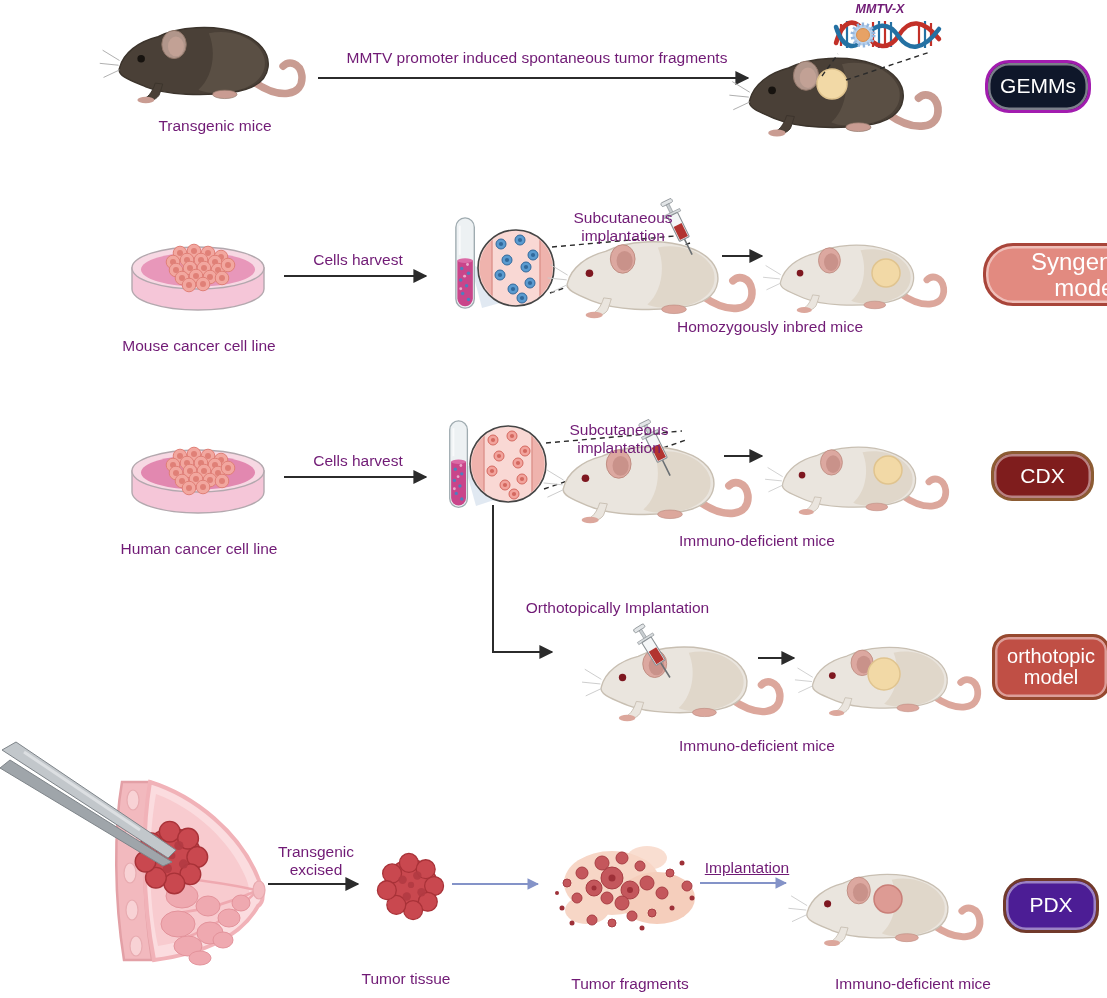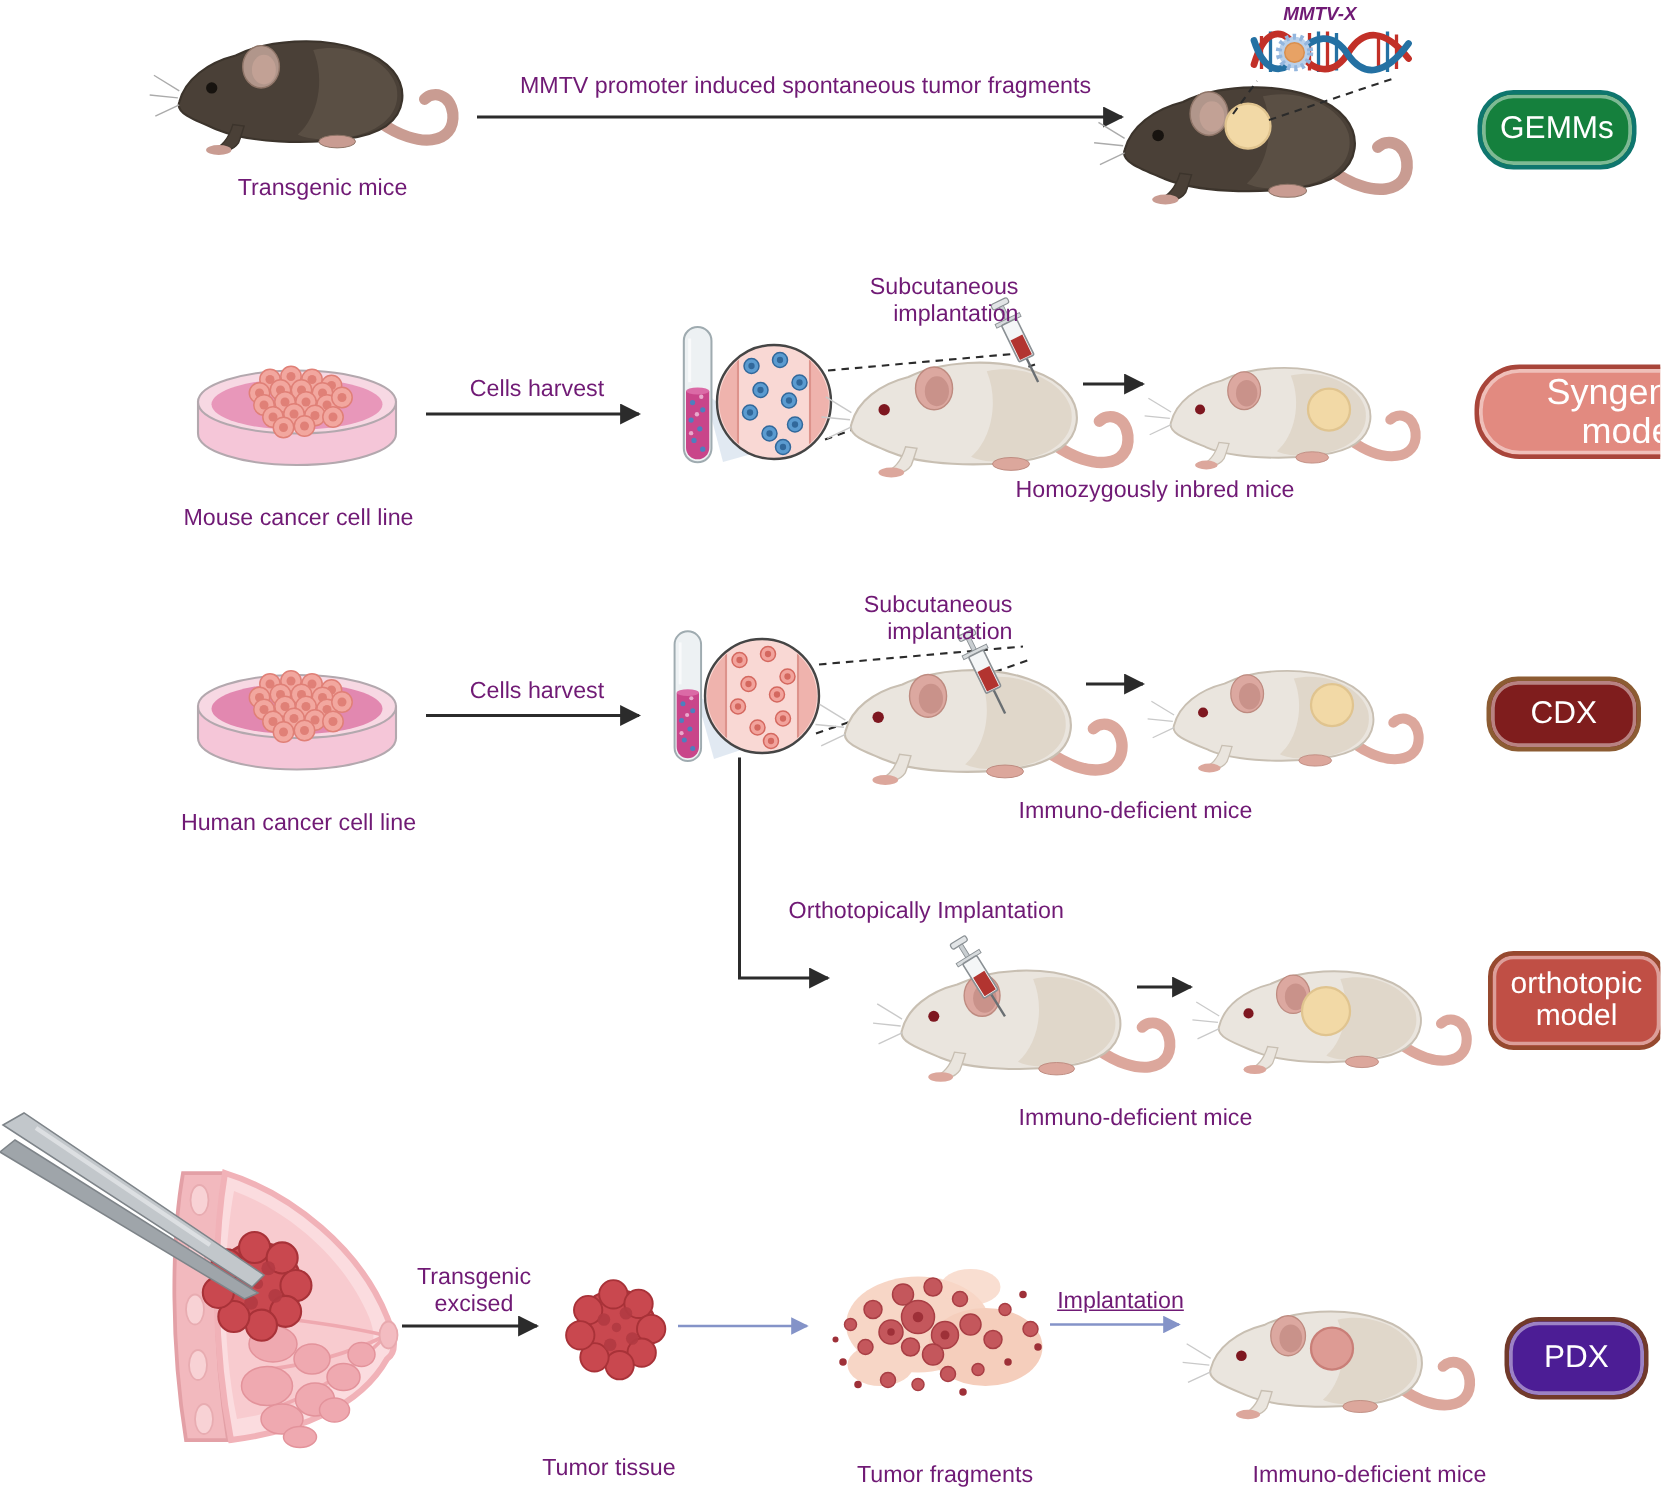--- a/index.html
+++ b/index.html
@@ -1,24 +1,24 @@
 <!DOCTYPE html>
 <html><head>
 <meta charset="utf-8">
 <style>
   html,body{margin:0;padding:0;background:#ffffff;}
   .canvas{position:relative;width:1107px;height:998px;background:#ffffff;overflow:hidden;
           font-family:"Liberation Sans", sans-serif;}
   .art{position:absolute;left:0;top:0;}
   .lbl{position:absolute;font-size:15.5px;color:#701a75;text-align:center;line-height:1.15;}
-  .lbl.left{text-align:right;}
+  .lbl.left{text-align:center;margin-top:26px;}
   .lbl.italic{font-style:italic;font-weight:600;font-size:12.5px;}
   .badge{position:absolute;display:flex;align-items:center;justify-content:center;text-align:center;
          color:#ffffff;line-height:1.05;box-shadow:inset 0 0 0 2.5px rgba(255,255,255,.45);}
-  .b-gemms{background:#15803d;border:3px solid #0f766e;border-radius:24px;font-size:21px;}
+  .b-gemms{background:#0f172a;border:3px solid #a21caf;border-radius:24px;font-size:21px;}
   .b-syn{background:#E28A80;border:3px solid #A8453A;border-radius:30px;font-size:24px;padding-left:48px;}
   .b-cdx{background:#7f1d1d;border:3px solid #8C5C33;border-radius:21px;font-size:21px;}
   .b-orth{background:#C04F45;border:3px solid #96492F;border-radius:17px;font-size:20px;}
   .b-pdx{background:#4c1d95;border:3px solid #713A2B;border-radius:23px;font-size:21px;}
   
   .m-white{--body:#EAE5DE;--shade:#E0D7CA;--line:#C8BFB2;--tail:#DCA79C;--earO:#DCA8A0;--earI:#C9928A;--earS:#BE8B80;--eye:#7E1720;--whisk:#C9C9C9;}
   .m-dark{--body:#4A4037;--shade:#5A4F44;--line:#3C342C;--tail:#C99C92;--earO:#B1968B;--earI:#C2A195;--earS:#8F7568;--eye:#17130f;--whisk:#ABABAB;}
   .dish2{--media:#E897BA;} .dish3{--media:#E288B0;}
   .mag-b{--cf:#5B9BD0;--cn:#31689B;} .mag-p{--cf:#F2A39C;--cn:#D4685F;}
 </style>

